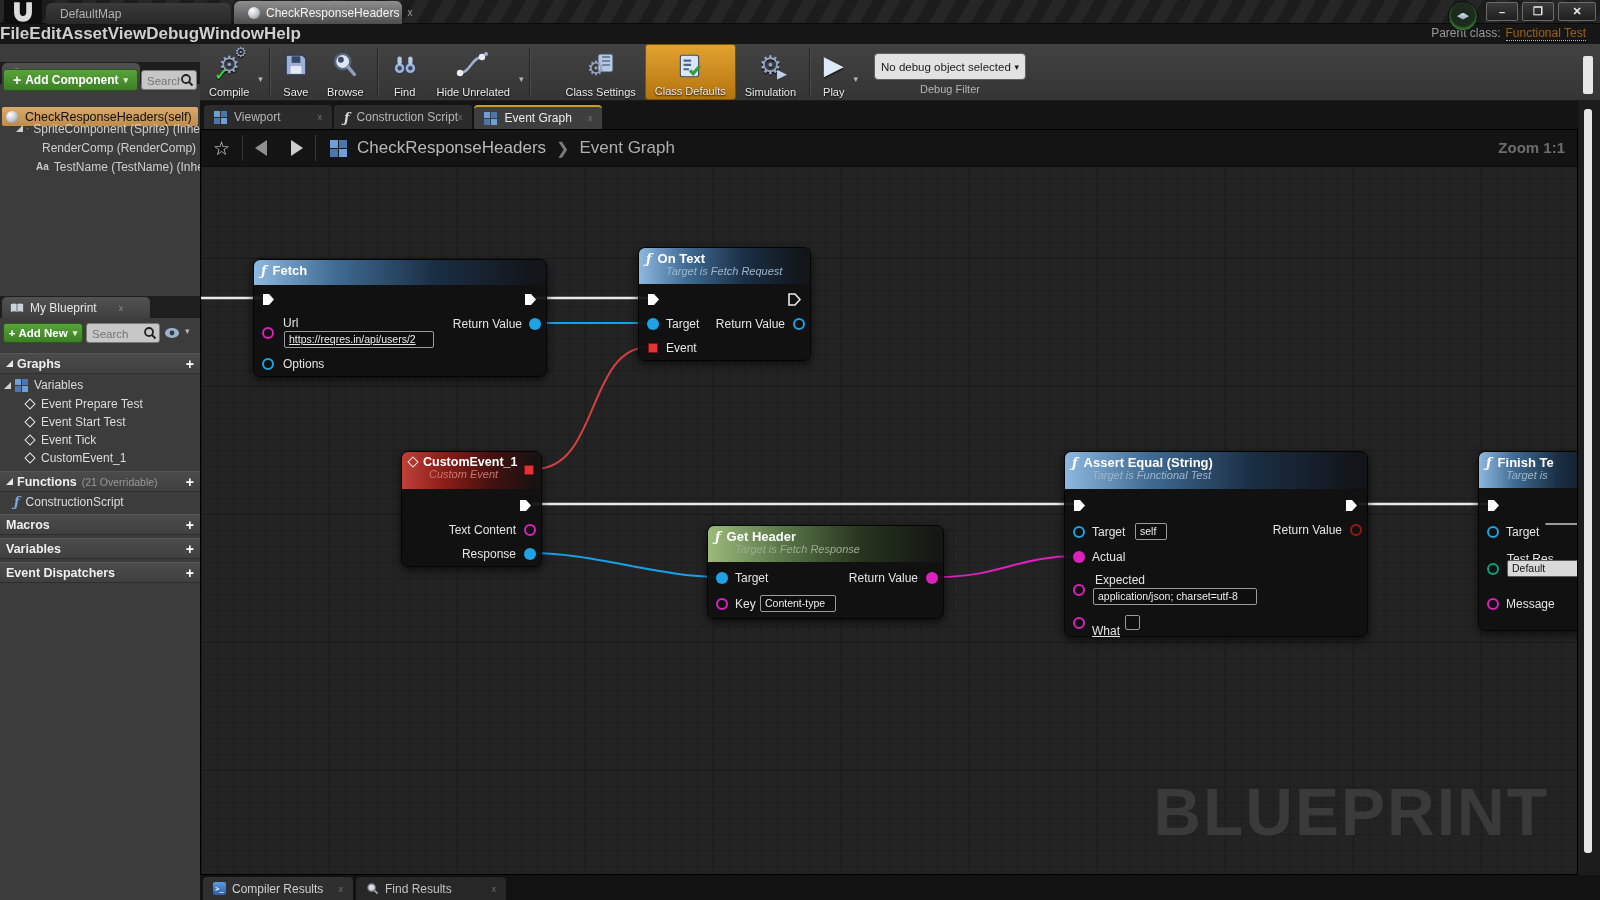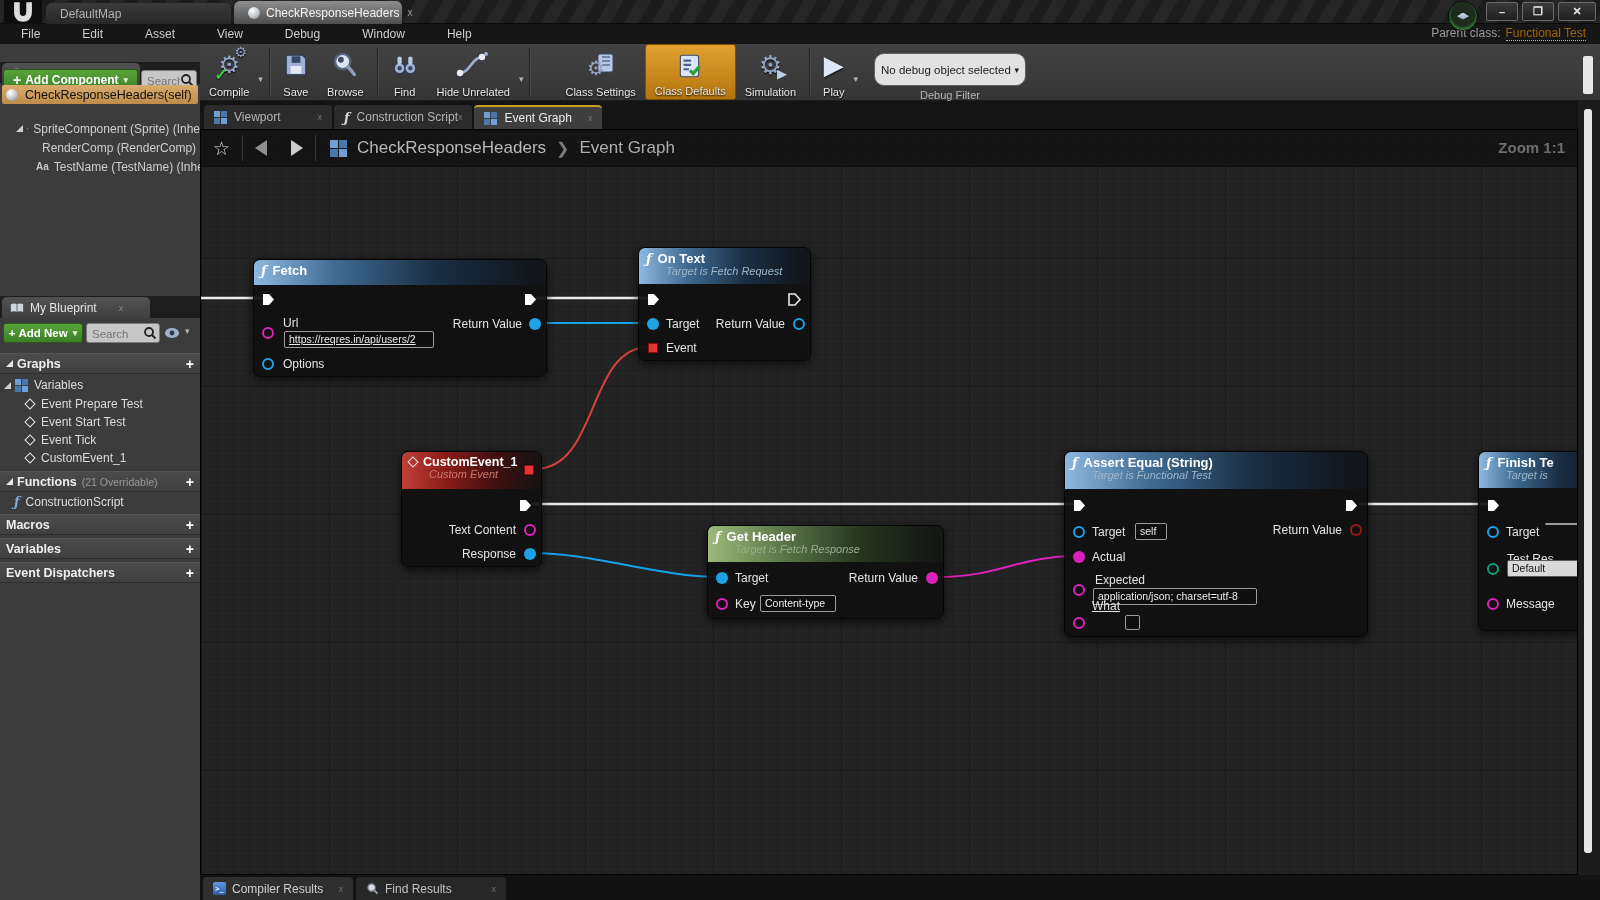--- a/index.html
+++ b/index.html
@@ -21,42 +21,42 @@
     background:radial-gradient(circle at 50% 45%,#1d2a1d 55%,#2f7a2f 70%,#9fe08f 78%,#123312 92%);
     border:1px solid #0a0a0a; display:flex; align-items:center; justify-content:center; z-index:5; }
   .cap { width:12px; height:7px; background:linear-gradient(#cfe0ef,#8fa4b8); clip-path:polygon(50% 0,100% 55%,50% 100%,0 55%); }
   .winbtn { position:absolute; top:2px; width:32px; height:19px; background:linear-gradient(#3a3a3a,#1f1f1f);
     border:1px solid #6a6a6a; border-radius:2px; color:#e8e8e8; font-size:11px; font-weight:bold;
     display:flex; align-items:center; justify-content:center; }
   .winbtn.min { left:1486px; } .winbtn.max { left:1522px; } .winbtn.close { left:1558px; width:38px; }
 
   
   .menubar { position:absolute; left:0; top:24px; width:1600px; height:20px; background:#161616; display:flex; align-items:center; }
-  .menu-item { color:#cfcfcf; font-size:12px; padding:0 21px; }
+  .menu-item { color:#cfcfcf; font-size:17px; padding:0 0;font-weight:bold; }
   .parent-class { position:absolute; right:14px; top:2px; font-size:12px; color:#9a9a9a; }
   .parent-class b { color:#a16207; font-weight:normal; border-bottom:1px dotted #b8b8b8; margin-left:5px; }
 
   
   .toolbar { position:absolute; left:200px; top:44px; width:1400px; height:57px;
     background:linear-gradient(#424242,#353535); border-bottom:1px solid #1c1c1c;
     display:flex; align-items:flex-start; }
   .tb-btn { display:flex; flex-direction:column; align-items:center; justify-content:flex-start;
     padding:4px 9px 2px 9px; height:56px; position:relative; }
   .tb-btn .lbl { font-size:11px; color:#eaeaea; text-shadow:0 1px 2px #000; margin-top:auto; white-space:nowrap; }
   .tb-btn .ic { height:34px; display:flex; align-items:center; justify-content:center; position:relative; }
   .tb-sep { width:1px; height:48px; background:#262626; margin:3px 4px; box-shadow:1px 0 0 #4a4a4a; }
   .caret { color:#b5b5b5; font-size:9px; align-self:center; margin:14px 2px 0 0; }
   .gear { font-size:24px; color:#93a3c4; line-height:1; text-shadow:0 1px 1px #000; }
   .gear.small { font-size:14px; position:absolute; right:-7px; top:-3px; }
   .check { position:absolute; left:-4px; bottom:-2px; color:#3fd23f; font-weight:bold; font-size:16px; text-shadow:0 1px 1px #000; }
   .orange-btn { background:linear-gradient(#e2a231,#b4740d); border:1px solid #7d5206; border-radius:3px; }
   .play-tri { font-size:26px; color:#dfe8f6; line-height:1; text-shadow:0 1px 2px #000; }
   .sim-tri { position:absolute; right:-5px; bottom:1px; font-size:13px; color:#bcd0ec; }
   .debug-group { display:flex; flex-direction:column; align-items:center; margin-left:14px; padding-top:9px; }
-  .debug-drop { width:152px; height:33px; background:#e2e2e2; border:1px solid #606060; border-radius:10px;
+  .debug-drop { width:152px; height:27px; background:#e2e2e2; border:1px solid #606060; border-radius:4px;
     font-size:11.5px; color:#1c1c1c; display:flex; align-items:center; padding:0 6px; }
   .debug-drop .dd-caret { margin-left:auto; color:#1c1c1c; font-size:9px; }
   .debug-lbl { font-size:11px; color:#b4b4b4; margin-top:3px; }
 
   
   .sidebar { position:absolute; left:0; top:44px; width:200px; height:856px; background:#3c3c3c; }
   .panel-strip { position:absolute; left:0; width:200px; height:22px; background:#1e1e1e; }
   .panel-tab { position:absolute; left:2px; top:1px; height:21px; background:linear-gradient(#525252,#3f3f3f);
     border-radius:5px 5px 0 0; display:flex; align-items:center; padding:0 8px; font-size:12px; color:#e6e6e6; }
   .panel-tab .tab-x { font-size:9px; color:#8a8a8a; }
@@ -313,21 +313,21 @@
       <span>Add Component</span>
       <span class="caret">▾</span>
     </div>
     <div class="search-box" style="position:absolute;left:141px;top:26px;width:56px;height:20px;">
       <input placeholder="Search" style="">
       <svg class="mag" width="14" height="14" viewBox="0 0 14 14">
           <circle cx="6" cy="6" r="4" fill="none" stroke="#222" stroke-width="1.8"></circle>
           <path d="M9 9l3.5 3.5" stroke="#222" stroke-width="2"></path>
         </svg>
     </div>
-    <div class="sel-row" style="top:41px;">
+    <div class="sel-row" style="top:63px;">
       <span class="sphere" style="margin-right:7px;"></span>
       <span>CheckResponseHeaders(self)</span>
     </div>
     <div class="tree-row" style="top:75px;padding-left:16px;">
       <span class="expander"></span>
       <svg width="13" height="13" viewBox="0 0 14 14" style="margin-right:5px;">
           <circle cx="7" cy="7" r="6" fill="#8fc8c0"></circle>
           <path d="M7 1v12M1 7h12M3 3l8 8M11 3l-8 8" stroke="#4e8880" stroke-width="1"></path>
         </svg>
       <span>SpriteComponent (Sprite) (Inhe</span>
@@ -449,20 +449,21 @@
           <i></i>
           <i></i>
           <i></i>
         </span>
       <span>Event Graph</span>
       <span class="tab-x">x</span>
     </div>
   </div>
 
   <div class="graph">
+    <div class="watermark">BLUEPRINT</div>
 
     <svg class="wires" width="1378" height="746">
       <path d="M0 168 L64 168" stroke="#eaeaea" stroke-width="2.4" fill="none"></path>
       <path d="M334 168 L447 168" stroke="#eaeaea" stroke-width="2.4" fill="none"></path>
       <path d="M337 193 C375 193 410 193 446 193" stroke="#18a0e8" stroke-width="2" fill="none"></path>
       <path d="M334 339 C398 339 386 217 448 217" stroke="#d84040" stroke-width="2" fill="none"></path>
       <path d="M331 374 L876 374" stroke="#eaeaea" stroke-width="2.4" fill="none"></path>
       <path d="M331 423 C392 423 458 447 518 447" stroke="#18a0e8" stroke-width="2" fill="none"></path>
       <path d="M737 447 C798 447 818 426 875 426" stroke="#dc21bc" stroke-width="2" fill="none"></path>
       <path d="M1158 374 L1290 374" stroke="#eaeaea" stroke-width="2.4" fill="none"></path>
@@ -565,21 +566,21 @@
       <span class="nlbl" style="left:27px;top:73px;">Target</span>
       <div class="vbox" style="left:70px;top:71px;width:32px;">self</div>
       <span class="nlbl" style="right:25px;top:71px;">Return Value</span>
       <span class="pin line b-maroon" style="right:5px;top:72px;"></span>
       <span class="pin fill c-mag" style="left:8px;top:99px;"></span>
       <span class="nlbl" style="left:27px;top:98px;">Actual</span>
       <span class="nlbl" style="left:30px;top:121px;">Expected</span>
       <span class="pin line b-mag" style="left:8px;top:132px;"></span>
       <div class="vbox" style="left:28px;top:136px;width:164px;">application/json; charset=utf-8</div>
       <span class="pin line b-mag" style="left:8px;top:165px;"></span>
-      <span class="nlbl" style="left:27px;top:147px;text-decoration:underline;">What</span>
+      <span class="nlbl" style="left:27px;top:172px;text-decoration:underline;">What</span>
       <div class="vbox" style="left:60px;top:163px;width:15px;height:15px;"></div>
     </div>
 
     <div class="node" style="left:1277px;top:321px;width:130px;height:180px;">
       <div class="nhead blue" style="height:36px;">
         <div class="t">
             <span class="fx">ƒ</span>
             <span>Finish Te</span>
           </div>
         <div class="s blue-s">Target is</div>

